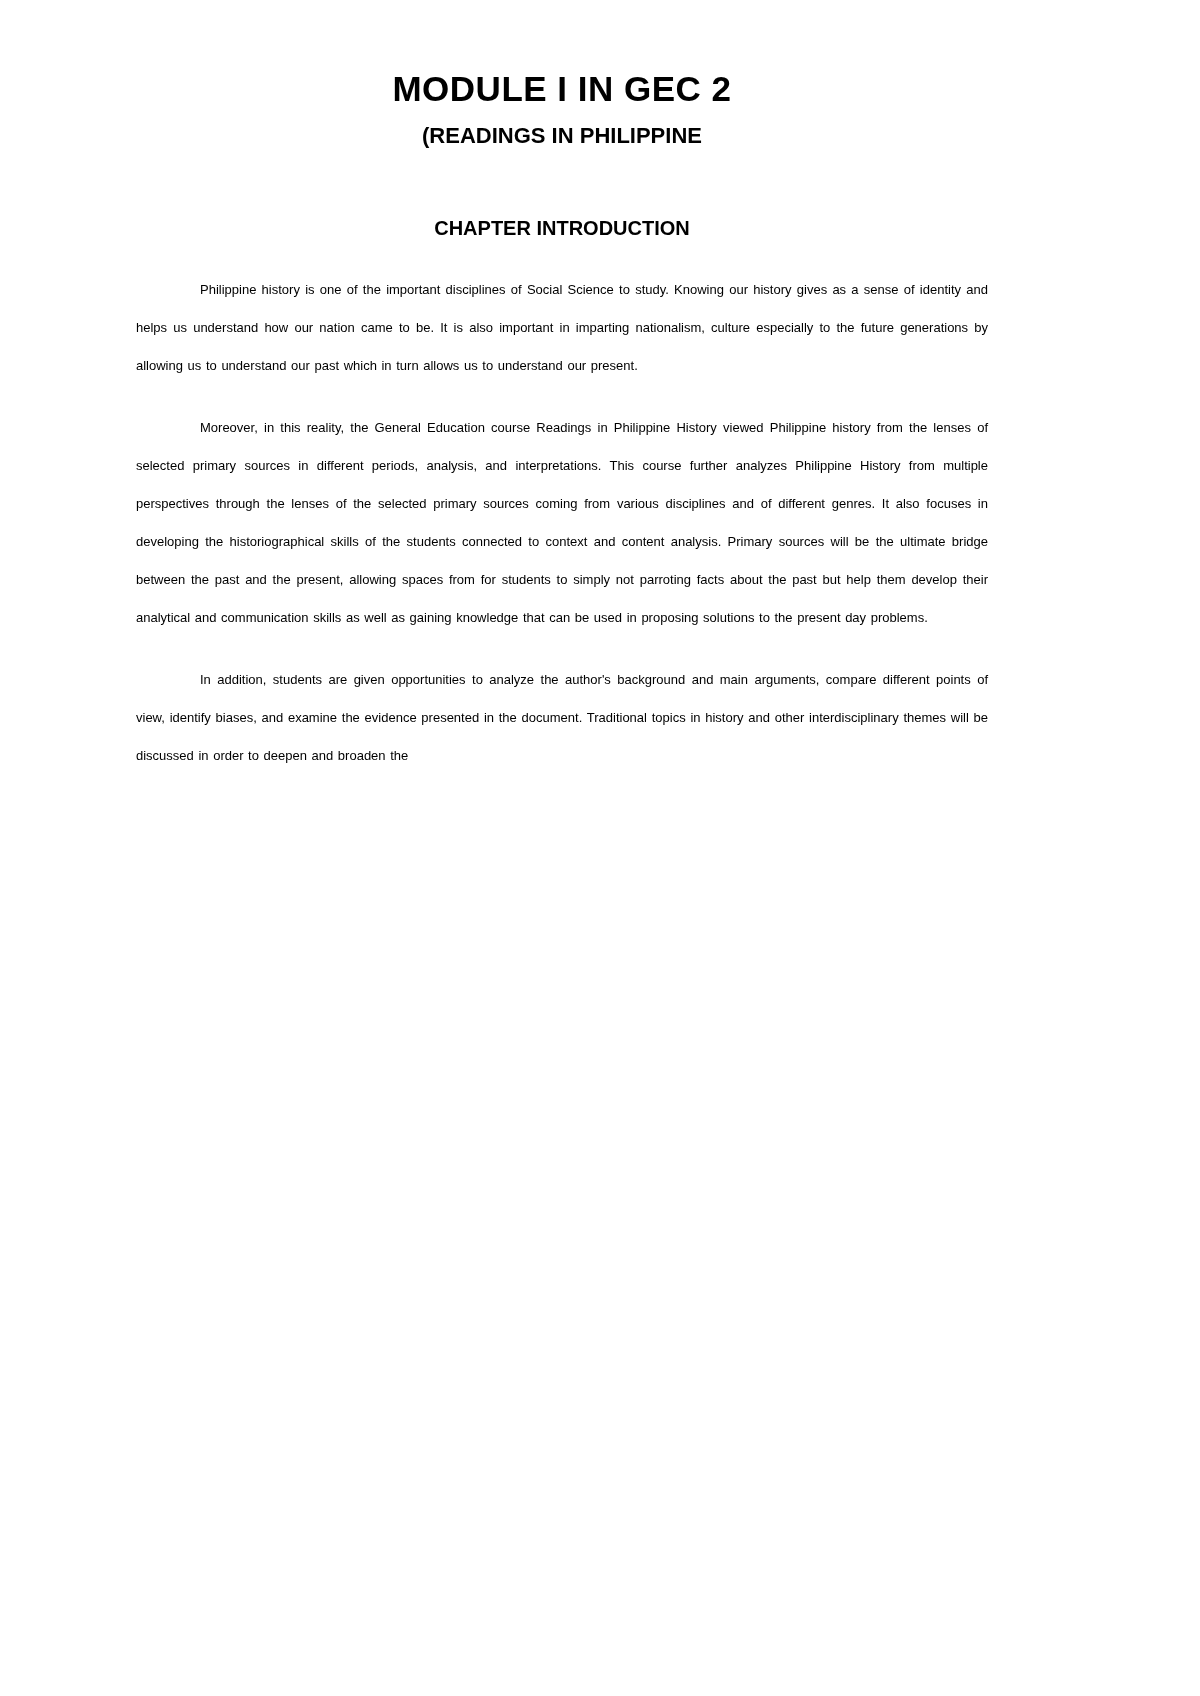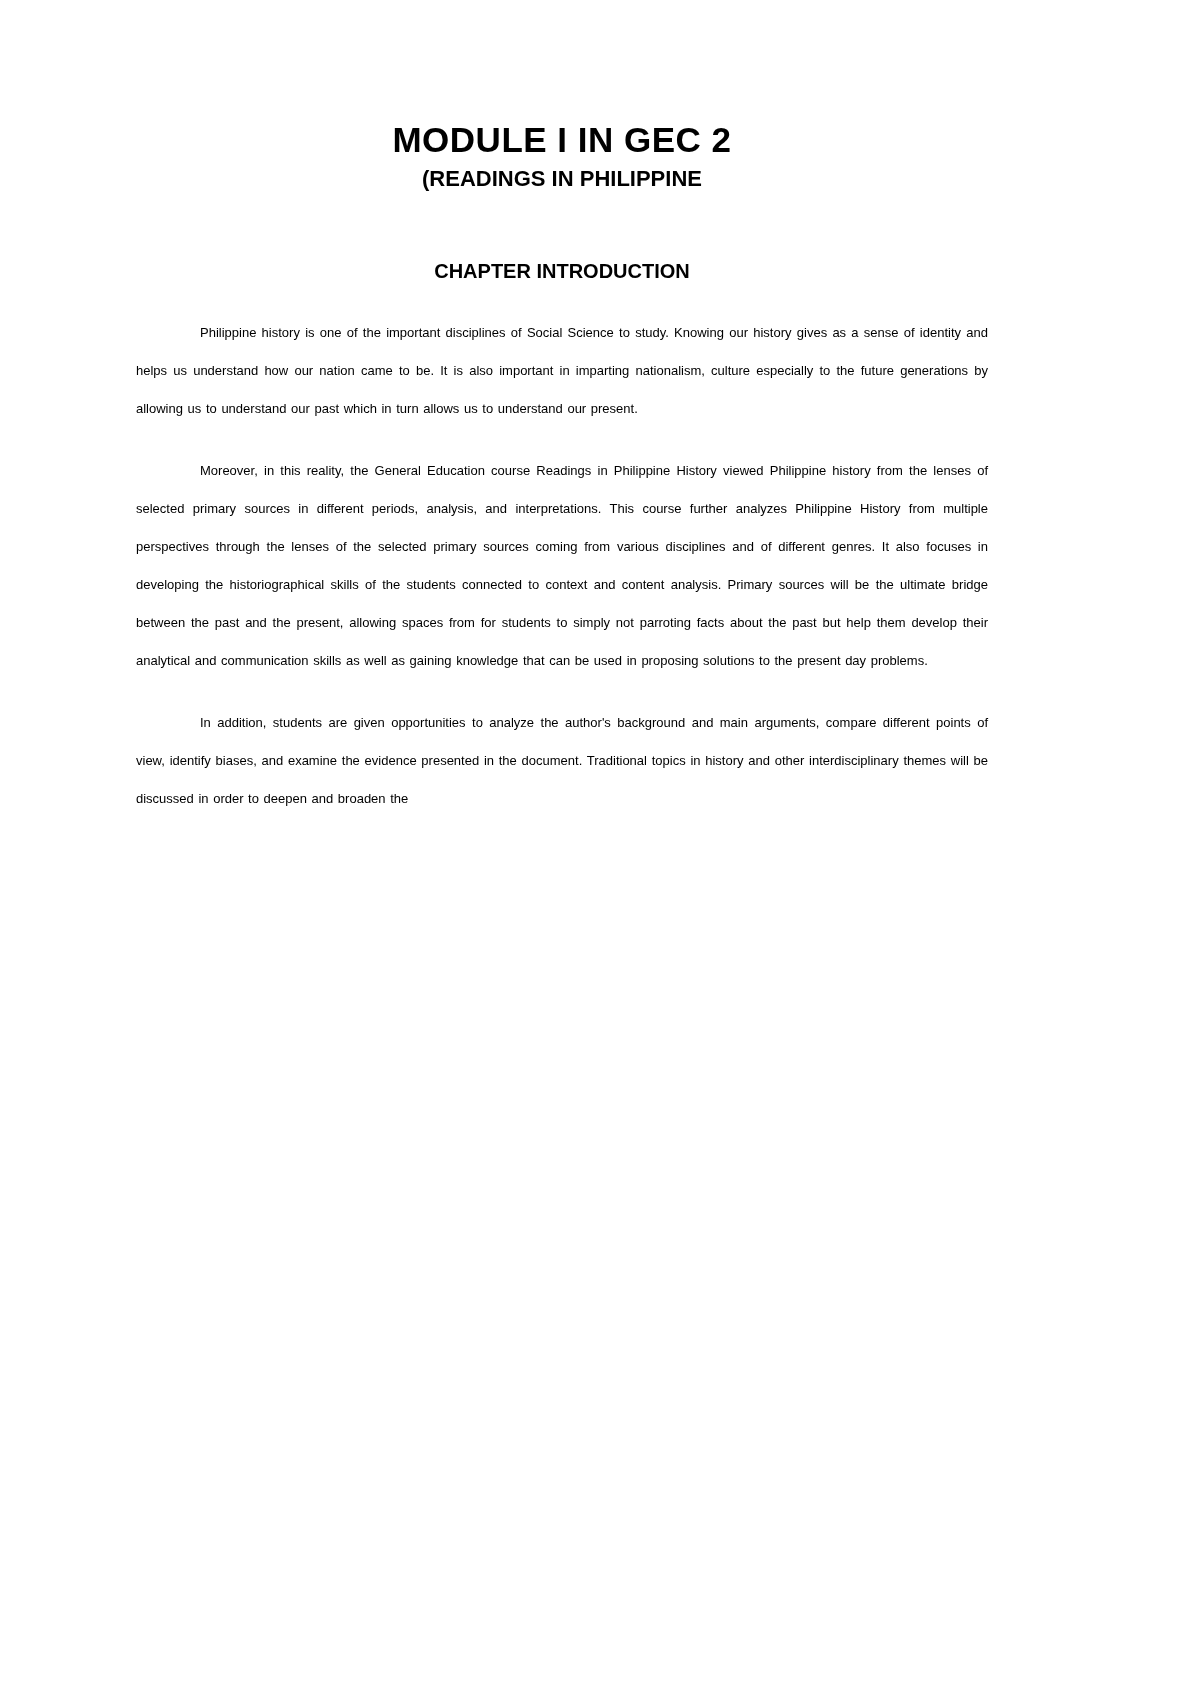--- a/index.html
+++ b/index.html
@@ -9,37 +9,37 @@
   }
   .page {
     position: relative;
     width: 1200px;
     height: 1248px;
     margin: 0 auto;
     background: #ffffff;
     color: #000000;
     font-family: "Liberation Sans", sans-serif;
     box-sizing: border-box;
-    padding: 118px 212px 0 136px;
+    padding: 67px 212px 0 136px;
     overflow: hidden;
   }
   .doc-title {
     font-size: 35px;
     font-weight: bold;
     text-align: center;
     line-height: 44px;
     margin: 0;
     letter-spacing: 0.5px;
   }
   .doc-subtitle {
     font-size: 22px;
     font-weight: bold;
     text-align: center;
     line-height: 34px;
-    margin: 0;
+    margin: 8px;
   }
   .module-heading {
     font-size: 20px;
     font-weight: bold;
     text-align: justify;
     line-height: 38px;
     margin: 52px 0 0 0;
     word-spacing: 2px;
   }
   .section-heading {

